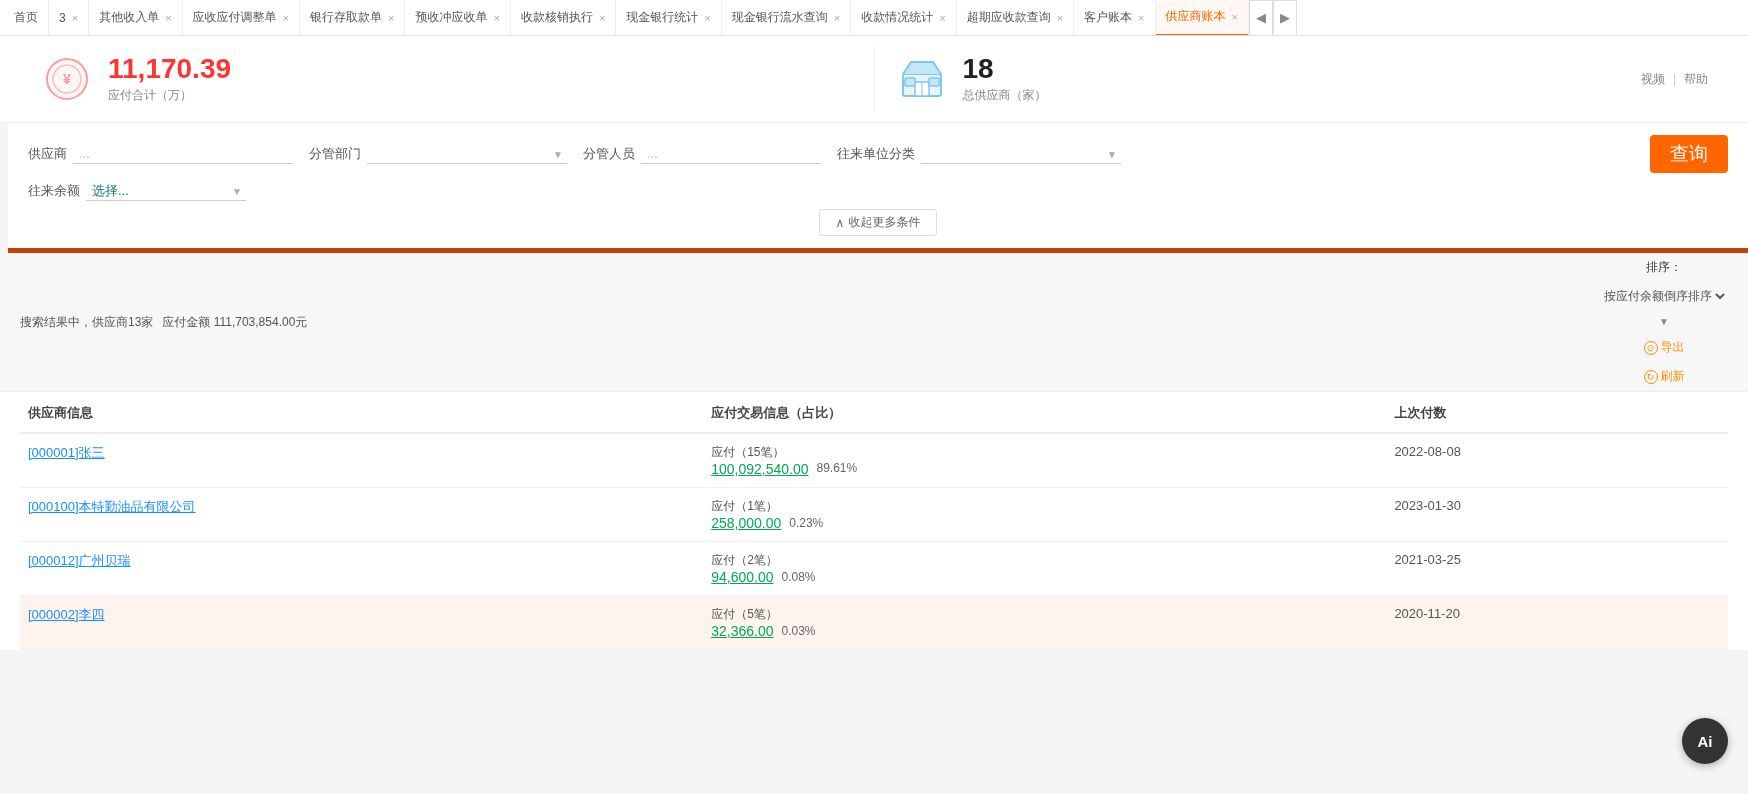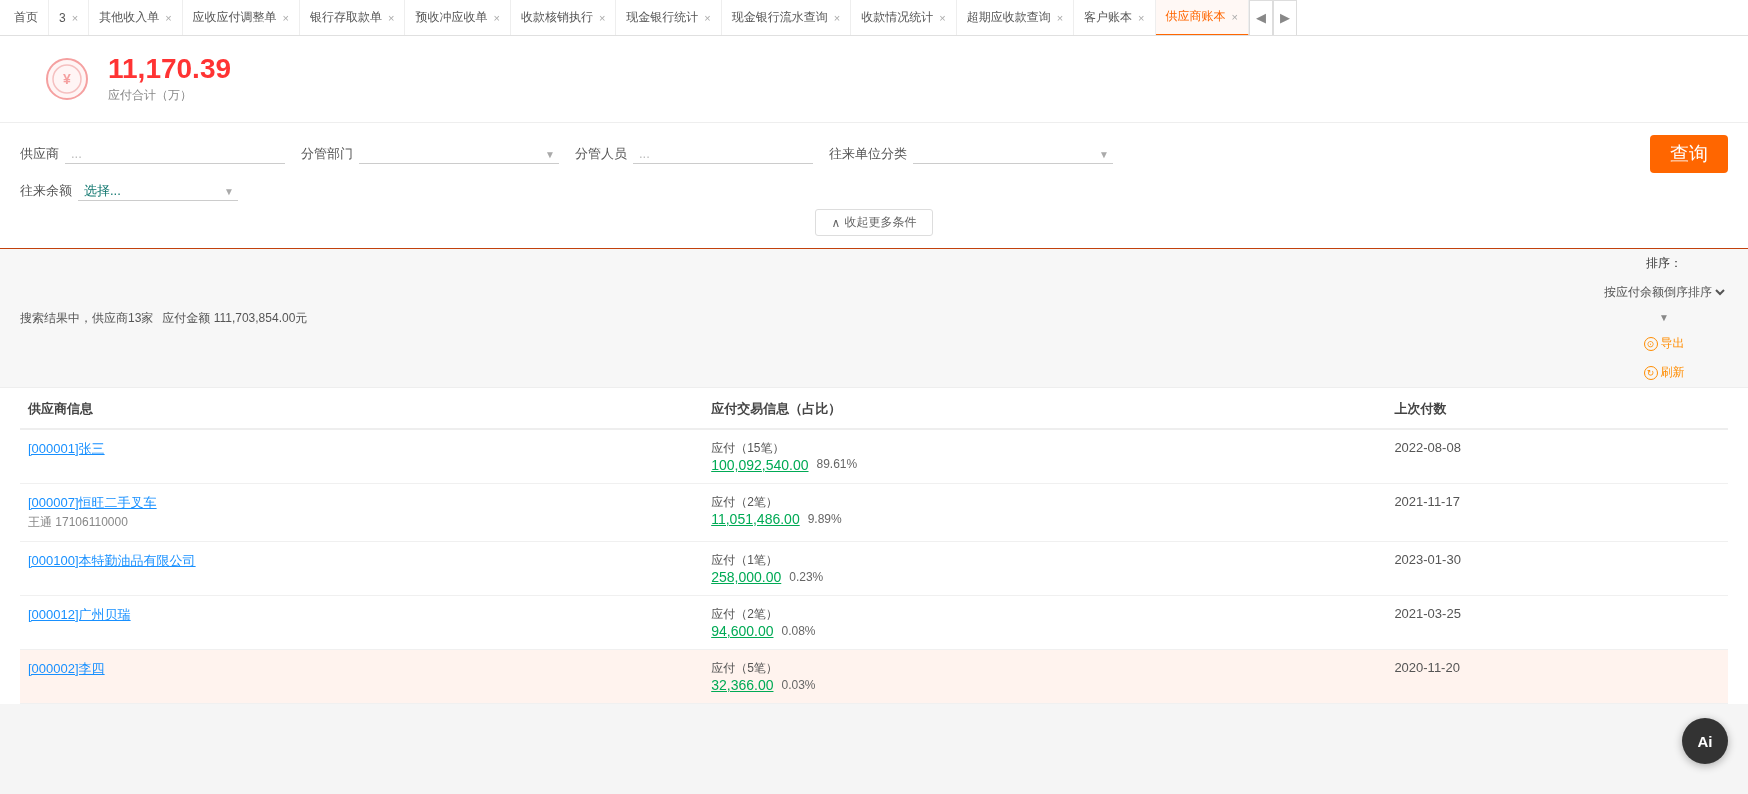--- a/index.html
+++ b/index.html
@@ -32,21 +32,21 @@
     .summary-icon { width: 54px; height: 54px; display: flex; align-items: center; justify-content: center; }
     .summary-icon svg { width: 50px; height: 50px; }
     .summary-text .big-number { font-size: 28px; font-weight: bold; color: #ff3333; line-height: 1.1; }
     .summary-text .big-number.dark { color: #222; }
     .summary-text .sub-label { font-size: 12px; color: #888; margin-top: 2px; }
     .summary-help { margin-left: auto; display: flex; align-items: center; gap: 8px; font-size: 12px; color: #666; }
     .summary-help span { cursor: pointer; }
 
     
     .filter-bar {
-      background: #fff; padding: 12px 20px 8px; border-bottom: 1px solid #c2410c;
+      background: #fff; padding: 12px 20px 8px; border-bottom: 5px solid #c2410c; margin-left: 8px;
     }
     .filter-row { display: flex; align-items: center; gap: 16px; margin-bottom: 8px; flex-wrap: wrap; }
     .filter-item { display: flex; align-items: center; gap: 6px; }
     .filter-label { font-size: 13px; color: #555; white-space: nowrap; }
     .filter-input {
       border: none; border-bottom: 1px solid #ccc; outline: none; padding: 2px 6px;
       font-size: 13px; color: #333; width: 160px; background: transparent;
     }
     .filter-input::placeholder { color: #bbb; }
     .filter-select {
@@ -166,20 +166,41 @@
         <text x="25" y="30" text-anchor="middle" font-size="14" fill="#f5a0a0" font-weight="bold">¥</text>
         <circle cx="25" cy="25" r="14" stroke="#f5c0c0" stroke-width="1.5" fill="none"></circle>
       </svg>
     </div>
     <div class="summary-text">
       <div class="big-number">11,170.39</div>
       <div class="sub-label">应付合计（万）</div>
     </div>
   </div>
 
+  <div class="summary-card">
+    <div class="summary-icon">
+      <svg viewBox="0 0 50 50" fill="none" xmlns="http://www.w3.org/2000/svg">
+        <rect x="6" y="20" width="38" height="22" rx="2" stroke="#80c8e8" stroke-width="2" fill="#e8f6fc"></rect>
+        <path d="M6 20 L14 8 L36 8 L44 20" stroke="#80c8e8" stroke-width="2" fill="#c0e8f8"></path>
+        <rect x="18" y="28" width="14" height="14" rx="1" stroke="#80c8e8" stroke-width="1.5" fill="#fff"></rect>
+        <rect x="8" y="24" width="10" height="8" rx="1" stroke="#80c8e8" stroke-width="1.5" fill="#c0e8f8"></rect>
+        <rect x="32" y="24" width="10" height="8" rx="1" stroke="#80c8e8" stroke-width="1.5" fill="#c0e8f8"></rect>
+        <line x1="25" y1="28" x2="25" y2="42" stroke="#80c8e8" stroke-width="1"></line>
+      </svg>
+    </div>
+    <div class="summary-text">
+      <div class="big-number dark">18</div>
+      <div class="sub-label">总供应商（家）</div>
+    </div>
+    <div class="summary-help">
+      <span style="color:#888;font-size:12px;">视频</span>
+      <span style="color:#ccc;">|</span>
+      <span style="color:#888;font-size:12px;">帮助</span>
+    </div>
+  </div>
 </div>
 
 <div class="filter-bar">
   <div class="filter-row">
     <div class="filter-item">
       <span class="filter-label">供应商</span>
       <input class="filter-input" type="text" style="width: 220px;" placeholder="...">
     </div>
     <div class="filter-item">
       <span class="filter-label">分管部门</span>
@@ -259,31 +280,20 @@
     <tr>
           <td><a class="supplier-link">[000001]张三</a></td>
           <td>
             <div class="ap-label">应付（15笔）</div>
             <div style="display: flex; align-items: flex-start;">
               <a class="amount-link">100,092,540.00</a>
               <span class="pct-text">89.61%</span>
             </div>
           </td>
           <td class="date-text">2022-08-08</td>
-        </tr>
-        <tr>
-          <td><a class="supplier-link">[000007]恒旺二手叉车</a><div class="supplier-sub">王通  17106110000</div></td>
-          <td>
-            <div class="ap-label">应付（2笔）</div>
-            <div style="display: flex; align-items: center;">
-              <a class="amount-link">11,051,486.00</a>
-              <span class="pct-text">9.89%</span>
-            </div>
-          </td>
-          <td class="date-text">2021-11-17</td>
         </tr>
         <tr>
           <td><a class="supplier-link">[000100]本特勤油品有限公司</a></td>
           <td>
             <div class="ap-label">应付（1笔）</div>
             <div style="display: flex; align-items: center;">
               <a class="amount-link">258,000.00</a>
               <span class="pct-text">0.23%</span>
             </div>
           </td>

